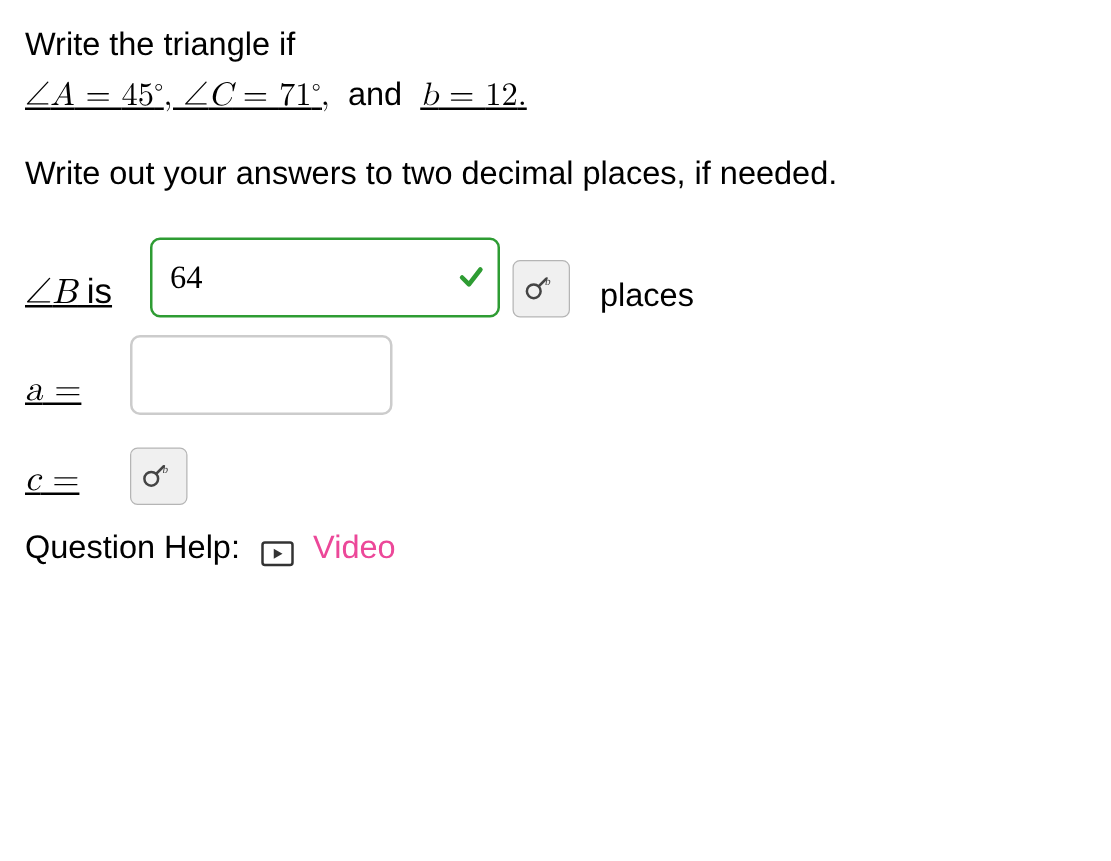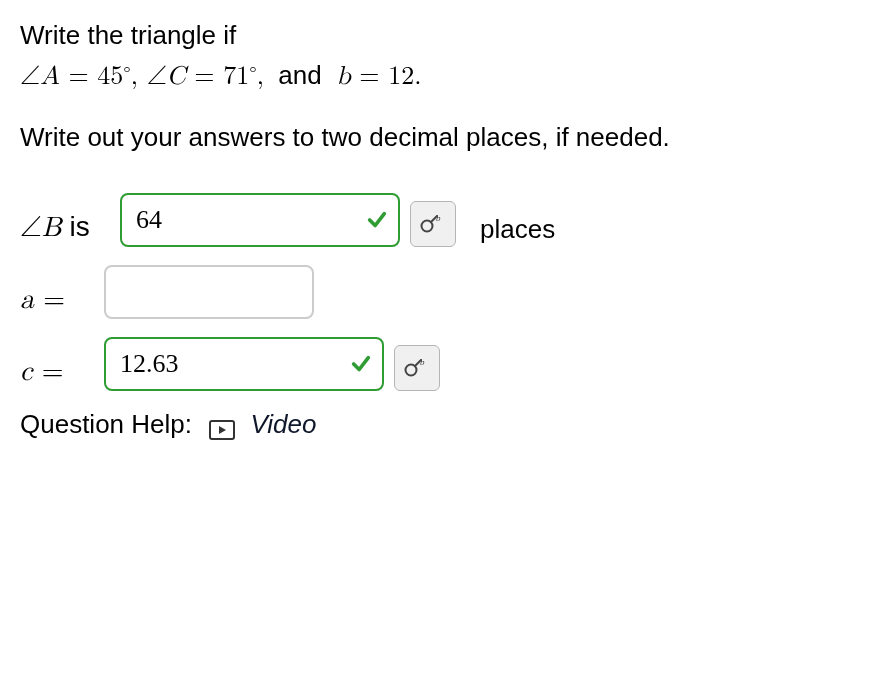--- a/index.html
+++ b/index.html
@@ -5,42 +5,42 @@
   * { box-sizing: border-box; }
   body {
     margin: 0;
     padding: 18px 20px;
     font-family: "Lucida Sans Unicode", "Lucida Grande", Verdana, sans-serif;
     font-size: 26px;
     color: #000;
     line-height: 1.35;
     width: 889px;
   }
-  .math { font-family: "Cambria Math", "STIX", "Latin Modern Math", "Times New Roman", serif; }
+  .math { font-family: "Cambria Math", "STIX", "Latin Modern Math", "Times New Roman", serif; text-decoration: underline; }
   .mi { font-style: italic; }
   .deg { font-size: 0.7em; vertical-align: super; }
   .prompt p { margin: 0 0 4px 0; }
   .spacer { height: 22px; }
   .answers { margin-top: 8px; }
   .row {
     display: flex;
     align-items: flex-end;
     gap: 10px;
     margin-bottom: 14px;
     min-height: 58px;
   }
   .lead { min-width: 90px; font-size: 28px; }
   .lead-a, .lead-c { min-width: 74px; }
   .inputwrap {
     position: relative;
     display: inline-flex;
     align-items: center;
     border: 2px solid #ccc;
     border-radius: 8px;
-    height: 54px;
+    height: 64px;
     background: #fff;
   }
   .inputwrap.correct { border-color: #2e9c33; }
   .inputwrap input {
     border: none;
     outline: none;
     font-size: 26px;
     font-family: "Cambria Math", "Times New Roman", serif;
     padding: 0 14px;
     background: transparent;
@@ -62,21 +62,21 @@
     justify-content: center;
     width: 46px;
     height: 46px;
     border: 1px solid #b5b5b5;
     border-radius: 6px;
     background: #f0f0f0;
     cursor: pointer;
   }
   .trail { font-size: 26px; margin-left: 14px; }
   .help { margin-top: 16px; font-size: 26px; }
-  .vidlink { color: #0f172a; margin-left: 8px; cursor: pointer; font-style: italic; }
+  .vidlink { color: #ec4899; margin-left: 8px; cursor: pointer; }
   .vidicon {
     display: inline-flex;
     align-items: center;
     justify-content: center;
     width: 26px; height: 20px;
     border: 2px solid #333;
     border-radius: 3px;
     vertical-align: -2px;
     margin-left: 10px;
   }
@@ -122,28 +122,20 @@
 
   <div class="row">
     <span class="lead lead-a math"><span class="mi">a</span><span style="font-style:normal"> =</span></span>
     <span class="inputwrap mid">
       <input type="text" value="" style="">
     </span>
   </div>
 
   <div class="row">
     <span class="lead lead-c math"><span class="mi">c</span><span style="font-style:normal"> =</span></span>
-    <span class="inputwrap correct wide">
-      <input type="text" value="12.63" style="">
-      <span class="check">
-        <svg width="22" height="22" viewBox="0 0 24 24">
-            <path fill="none" stroke="#2e9c33" stroke-width="4" stroke-linecap="round" stroke-linejoin="round" d="M4 12 L10 18 L20 5"></path>
-          </svg>
-      </span>
-    </span>
     <button class="formula-btn">
       <svg width="28" height="24" viewBox="0 0 28 24">
         <circle cx="8" cy="14" r="5.5" fill="none" stroke="#444" stroke-width="2"></circle>
         <line x1="12" y1="10" x2="18" y2="4" stroke="#444" stroke-width="2" stroke-linecap="round"></line>
         <text x="17" y="9" font-size="9" font-style="italic" fill="#444" font-family="serif">b</text>
       </svg>
     </button>
   </div>
 
 </div>

